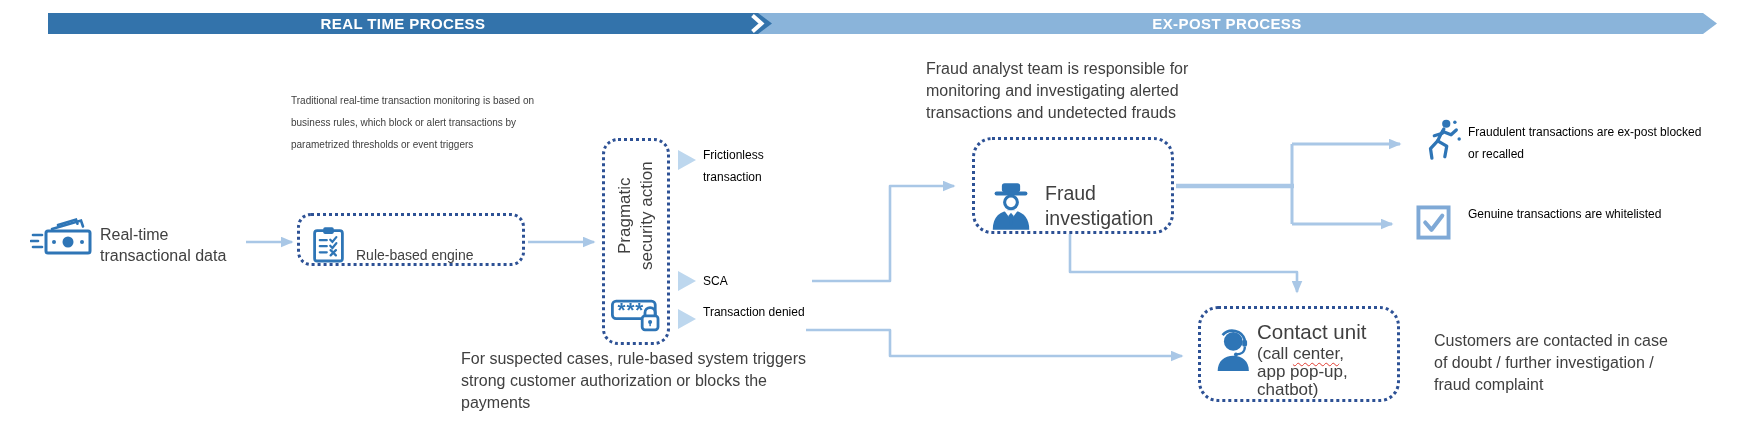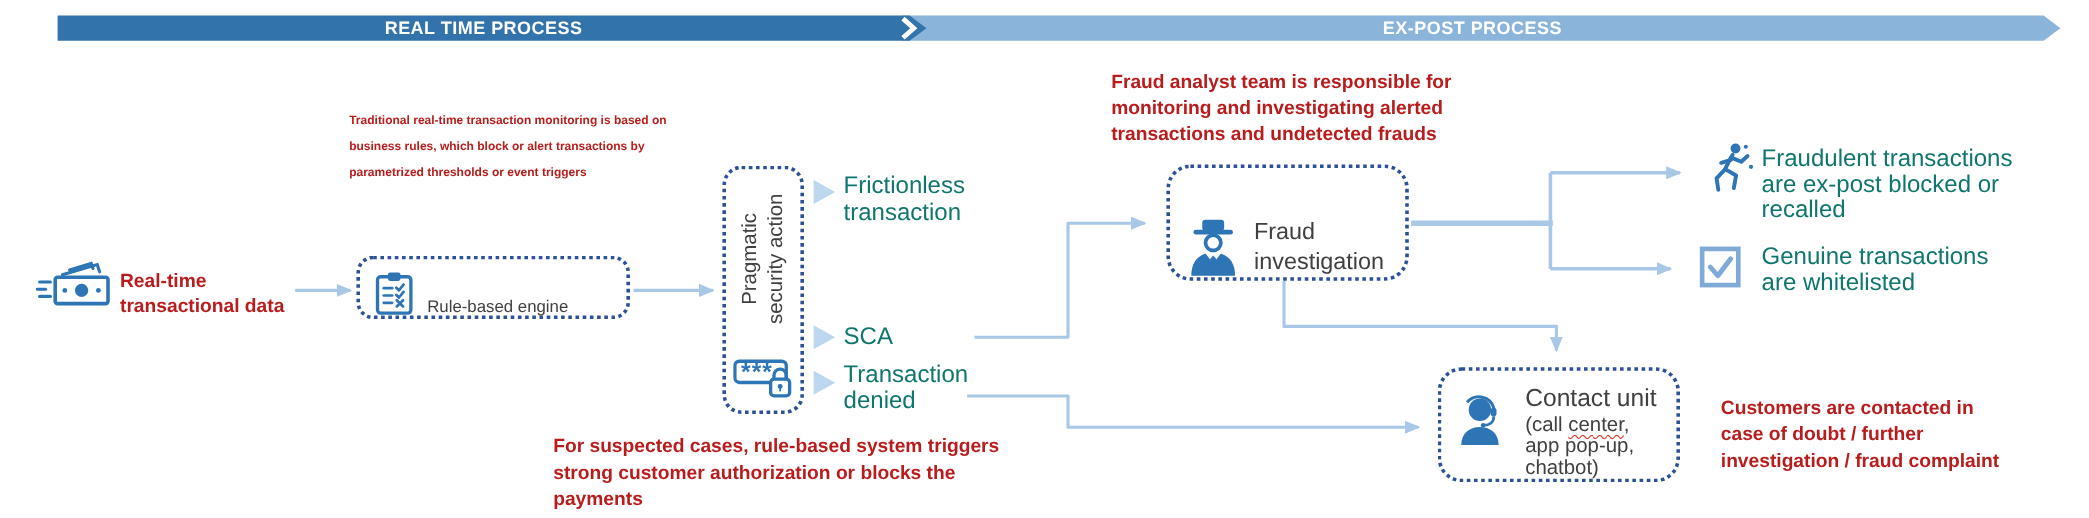--- a/index.html
+++ b/index.html
@@ -3,22 +3,22 @@
 <meta charset="utf-8">
 <style>
   html,body{margin:0;padding:0;background:#fff;}
   .canvas{
     position:relative;width:1741px;height:432px;background:#fff;overflow:hidden;
     font-family:"Liberation Sans","DejaVu Sans",sans-serif;color:#3f3f3f;padding-left:34px;
   }
   svg{display:block;}
   .layer{position:absolute;left:0;top:0;}
   .abs{position:absolute;}
-  .note{font-size:16px;line-height:22px;color:#b91c1c;font-weight:bold;}
-  .outcome{font-size:20px;line-height:21.5px;color:#0f766e;}
+  .note{font-size:16px;line-height:22px;color:#404040;}
+  .outcome{font-size:12px;line-height:21.5px;color:#000000;}
   .dotted-box{
     position:absolute;border:3px dotted #2d5195;border-radius:16px;
     background:#fff;box-sizing:border-box;display:flex;align-items:flex-end;
   }
   .box-label{color:#404040;}
   .vertical-label{
     writing-mode:vertical-rl;transform:rotate(180deg);
     font-size:17px;line-height:1.3;color:#404040;text-align:center;
     white-space:pre-line;
   }
@@ -117,21 +117,21 @@
         <circle cx="42" cy="27.5" r="2.2" fill="#2e75b6"></circle>
         <rect x="41.2" y="28" width="1.6" height="4" fill="#2e75b6"></rect>
       </svg>
     </div>
   </div>
 
   <div class="abs outcome" style="left:703px;top:145px;width:108px;">Frictionless transaction</div>
   <div class="abs outcome" style="left:703px;top:271px;width:108px;">SCA</div>
   <div class="abs outcome" style="left:703px;top:302px;width:108px;">Transaction denied</div>
 
-  <div class="abs note" style="left:461px;top:362px;width:376px;">For suspected cases, rule-based system triggers strong customer authorization or blocks the payments</div>
+  <div class="abs note" style="left:461px;top:348px;width:376px;">For suspected cases, rule-based system triggers strong customer authorization or blocks the payments</div>
 
   <div class="abs note" style="left:926px;top:58px;width:316px;">Fraud analyst team is responsible for monitoring and investigating alerted transactions and undetected frauds</div>
 
   <div class="dotted-box" style="left:972px;top:137px;width:202px;height:97px;border-radius:20px;padding:0 8px 0 15px;gap:13px;">
     <span>
       <svg width="42" height="50" viewBox="0 0 46 52">
         <rect x="13" y="1" width="20" height="10" rx="3" fill="#2e75b6"></rect>
         <rect x="5" y="10" width="36" height="4.5" rx="2.2" fill="#2e75b6"></rect>
         <circle cx="23" cy="22" r="7" fill="#fff" stroke="#2e75b6" stroke-width="3.4"></circle>
         <path d="M3,52 C3,38 11,31 23,31 C35,31 43,38 43,52 Z" fill="#2e75b6"></path>
@@ -159,21 +159,21 @@
   <div class="abs outcome" style="left:1468px;top:122px;width:236px;">Fraudulent transactions are ex-post blocked or recalled</div>
 
   <div class="abs" style="left:1416px;top:205px;">
     <svg width="35" height="35" viewBox="0 0 36 36">
       <rect x="2.5" y="2.5" width="31" height="31" fill="#fff" stroke="#7fa9d6" stroke-width="4"></rect>
       <path d="M9.5,18 L16,25.5 L27,11" stroke="#7fa9d6" stroke-width="4.2" fill="none" stroke-linecap="round" stroke-linejoin="round"></path>
     </svg>
   </div>
   <div class="abs outcome" style="left:1468px;top:204px;width:220px;">Genuine transactions are whitelisted</div>
 
-  <div class="dotted-box" style="left:1198px;top:306px;width:202px;height:96px;border-radius:20px;padding:6px 6px 6px 14px;gap:15px;align-items:flex-start;">
+  <div class="dotted-box" style="left:1198px;top:306px;width:202px;height:96px;border-radius:20px;padding:6px 6px 6px 14px;gap:1px;align-items:flex-start;">
     <span style="margin-top:12px;">
       <svg width="41" height="45" viewBox="0 0 46 48">
         <circle cx="20.5" cy="15" r="10.5" fill="#2e75b6"></circle>
         <path d="M8.5,8 A14.5,14.5 0 0 1 33.5,13.5" stroke="#2e75b6" stroke-width="3" fill="none"></path>
         <rect x="30.5" y="13" width="5.5" height="8" rx="2.4" fill="#2e75b6"></rect>
         <path d="M33.5,21 C33.5,27 29,29.5 24,29.5" stroke="#2e75b6" stroke-width="2.6" fill="none"></path>
         <circle cx="23.5" cy="29.5" r="2.2" fill="#2e75b6"></circle>
         <path d="M3,48 C3,37 10.5,31 20.5,31 C30.5,31 38,37 38,48 Z" fill="#2e75b6"></path>
       </svg>
     </span>

